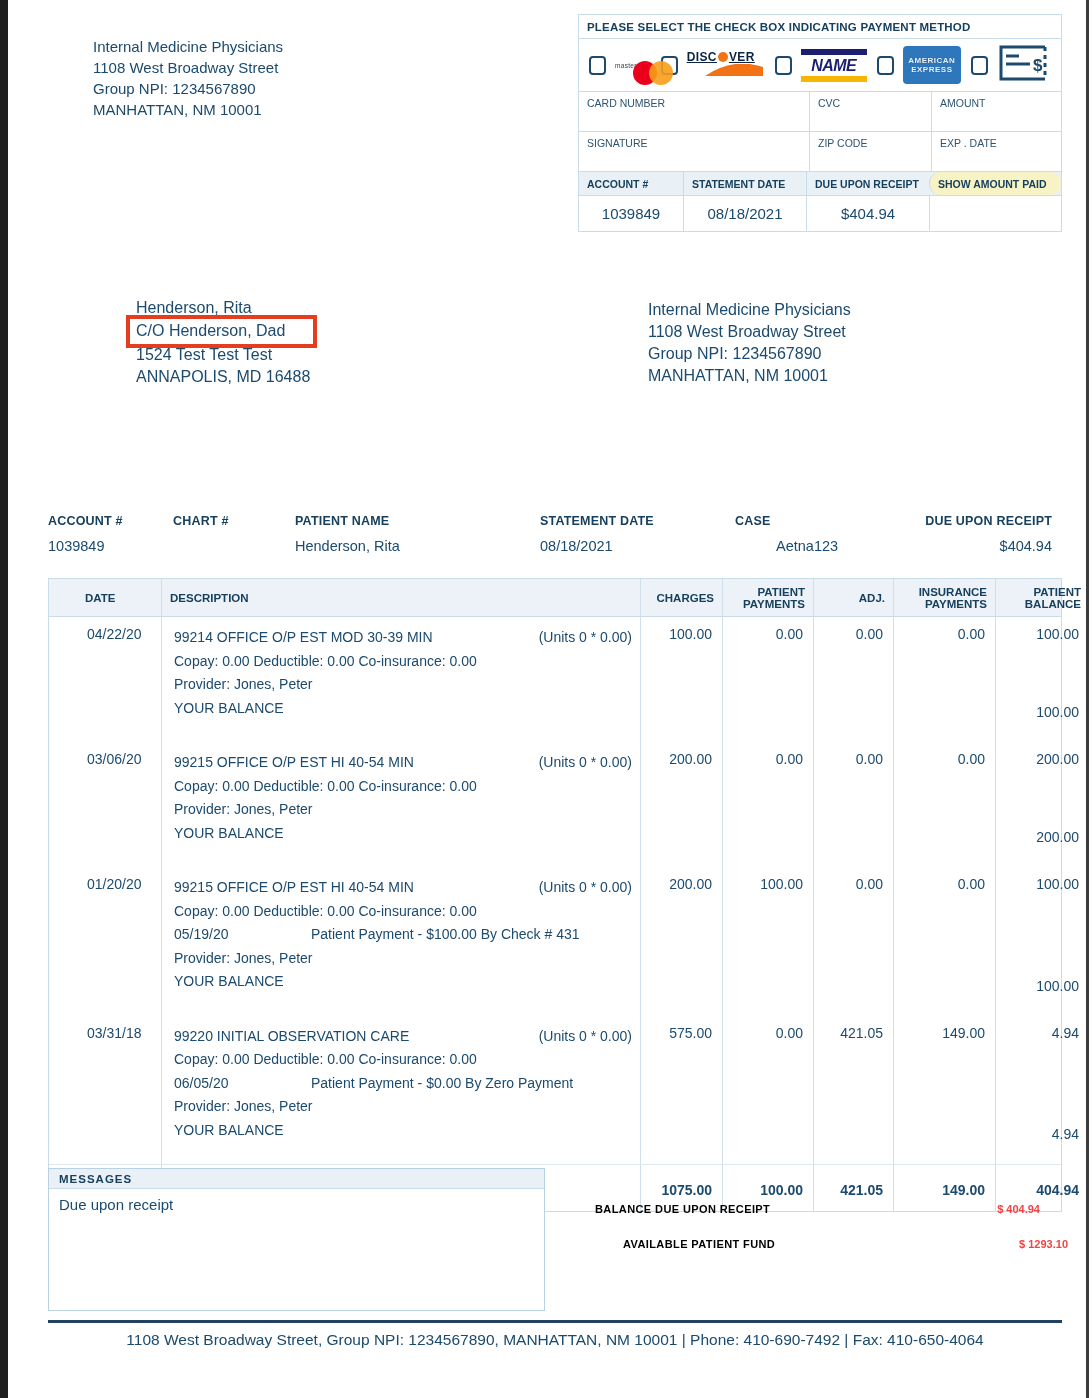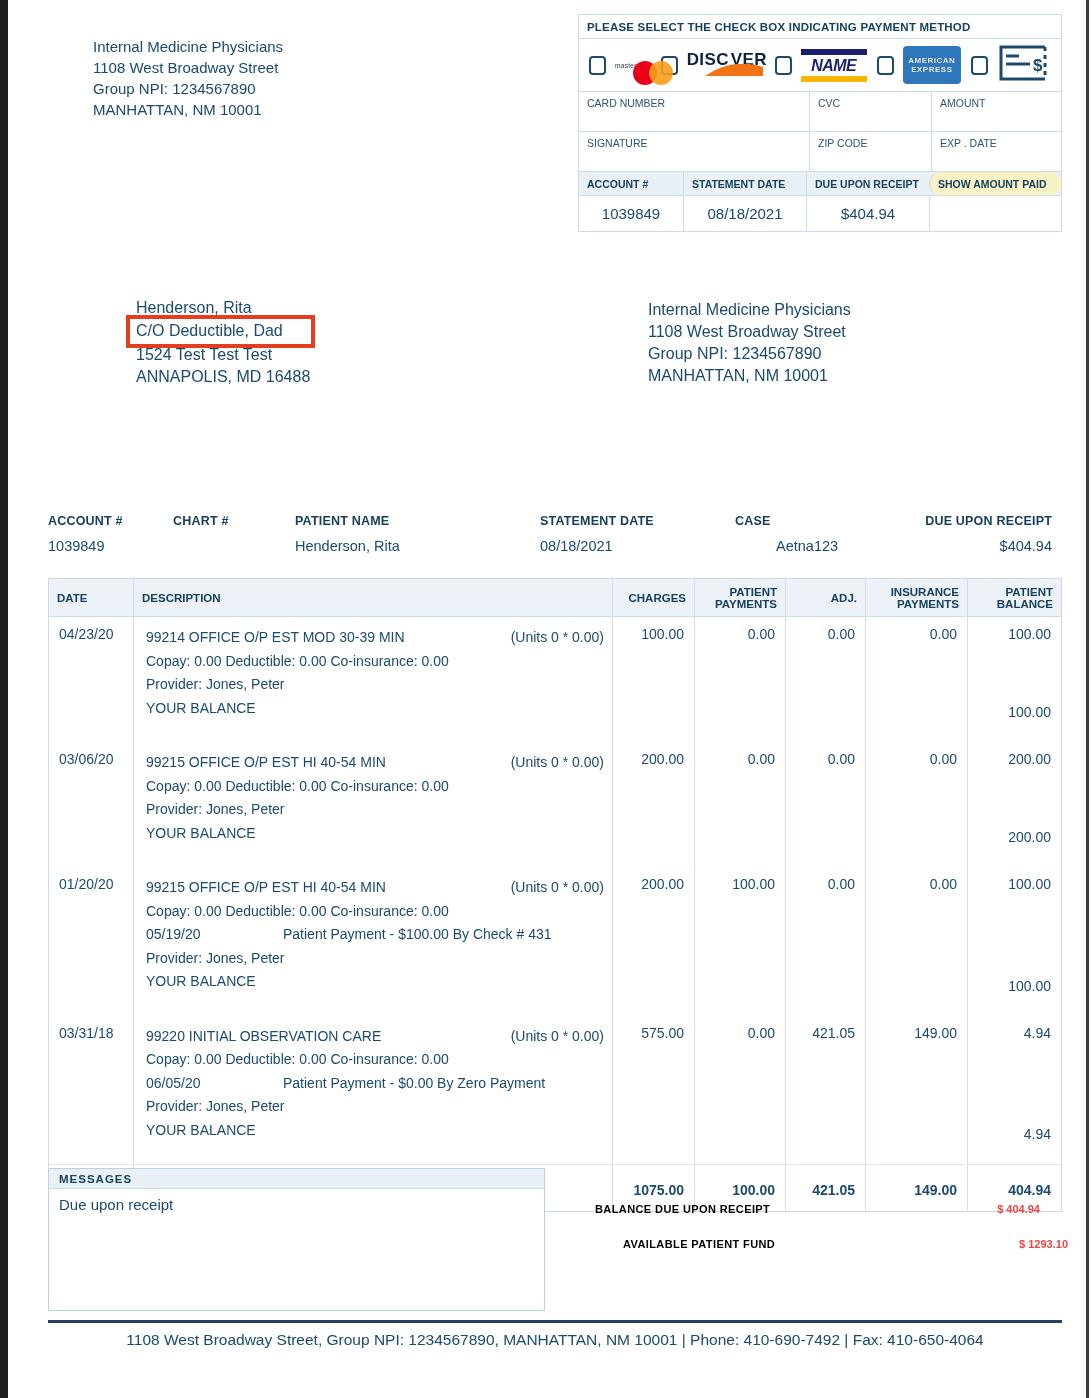--- a/index.html
+++ b/index.html
@@ -22,21 +22,21 @@
   #pm-logos { display:flex; align-items:center; justify-content:space-between;
     padding:8px 10px; height:53px; border-bottom:1px solid #c9dcea; }
   .pm-cell { display:flex; align-items:center; gap:9px; }
   .pm-check { width:17px; height:19px; border:2px solid #1b4a6e; border-radius:4px; background:#fff; }
   .mc-wrap { text-align:center; }
   .mc-circles { position:relative; width:40px; height:24px; margin:0 auto; }
   .mc-circles .red { position:absolute; left:0; top:0; width:24px; height:24px; border-radius:50%; background:#eb001b; }
   .mc-circles .org { position:absolute; left:16px; top:0; width:24px; height:24px; border-radius:50%; background:#f79e1b; opacity:.9; }
   .mc-caption { font-size:6.5px; color:#2b3b4e; margin-top:1px; letter-spacing:.3px; }
   .disc-wrap { position:relative; width:78px; height:30px; }
-  .disc-text { font-size:17px; font-weight:bold; color:#0b2340; letter-spacing:.4px; display:flex; align-items:center; }
+  .disc-text { font-size:12px; font-weight:bold; color:#0b2340; letter-spacing:.4px; display:flex; align-items:center;text-decoration:underline; }
   .disc-dot { display:inline-block; width:10px; height:10px; border-radius:50%; background:#f47216; margin:0 1px; }
   .disc-swoosh { position:absolute; left:14px; top:14px; }
   .visa-wrap { width:66px; text-align:center; }
   .visa-bar-top { height:6px; background:#1a1f71; }
   .visa-text { font-size:16px; font-weight:900; font-style:italic; color:#1a1f71; letter-spacing:-.5px; line-height:21px; }
   .visa-bar-bot { height:6px; background:#f7b600; }
   .amex-wrap { width:58px; height:38px; background:#2e77bc; border-radius:4px; display:flex;
     flex-direction:column; align-items:center; justify-content:center; }
   .amex-line { font-size:8px; font-weight:bold; color:#eaf2fb; letter-spacing:.5px;
     text-shadow:0 0 1px #1a4f86; line-height:9px; }
@@ -59,21 +59,21 @@
     margin:-4px 0 -4px -10px; }
   #remit-block { left:648px; top:299px; font-size:16px; line-height:22px; }
 
   
   #stmt-info { left:48px; top:514px; width:1004px; height:48px; }
   #stmt-info .h { position:absolute; top:0; font-size:12.5px; font-weight:bold; color:#17405e; letter-spacing:.2px; }
   #stmt-info .v { position:absolute; top:24px; font-size:14.5px; color:#1b4a6e; }
 
   
   #charges-table { left:48px; top:578px; width:1014px; border:1px solid #c9dcea; background:#fff; }
-  .grid7 { display:grid; grid-template-columns:84px 479px 82px 91px 80px 102px 94px; }
+  .grid7 { display:grid; grid-template-columns:84px 479px 82px 91px 80px 102px 94px;padding-left:28px; }
   #charges-head { background:#ecf2f7; border-bottom:1px solid #c9dcea; }
   #charges-head .hc { padding:6px 8px; font-size:11.5px; font-weight:bold; color:#17405e;
     display:flex; align-items:center; min-height:37px; }
   #charges-head .hc + .hc { border-left:1px solid #cfe0ea; }
   #charges-head .hc.num { justify-content:flex-end; text-align:right; }
   .tgroup .c { border-left:1px solid #cfe0ea; font-size:14px; }
   .tgroup .c:first-child { border-left:none; }
   .tgroup .date { padding:9px 0 0 10px; }
   .tgroup .desc { padding:9px 8px 22px 12px; }
   .dline { line-height:23.5px; white-space:nowrap; }
@@ -192,21 +192,21 @@
     <div class="pm-sumvals">
       <div class="sw-1">1039849</div>
       <div class="sw-2">08/18/2021</div>
       <div class="sw-3">$404.94</div>
       <div class="sw-4"></div>
     </div>
   </div>
 
   <div id="patient-block" class="abs">
     <div>Henderson, Rita</div>
-    <div><span class="boxed">C/O Deductible, Dad</span></div>
+    <div><span class="boxed">C/O Henderson, Dad</span></div>
     <div>1524 Test Test Test</div>
     <div>ANNAPOLIS, MD 16488</div>
   </div>
 
   <div id="remit-block" class="abs">
     <div>Internal Medicine Physicians</div>
     <div>1108 West Broadway Street</div>
     <div>Group NPI: 1234567890</div>
     <div>MANHATTAN, NM 10001</div>
   </div>
@@ -232,21 +232,21 @@
       <div class="hc">DESCRIPTION</div>
       <div class="hc num">CHARGES</div>
       <div class="hc num">PATIENT PAYMENTS</div>
       <div class="hc num">ADJ.</div>
       <div class="hc num">INSURANCE PAYMENTS</div>
       <div class="hc num">PATIENT BALANCE</div>
     </div>
 
     <div>
   <div class="tgroup grid7">
-    <div class="c date">04/23/20</div>
+    <div class="c date">04/22/20</div>
     <div class="c desc">
       <div class="dline main">
         <span>99214 OFFICE O/P EST MOD 30-39 MIN</span>
         <span>(Units 0 * 0.00)</span>
       </div>
       <div class="dline">Copay: 0.00  Deductible: 0.00 Co-insurance: 0.00</div>
 
       <div class="dline">Provider: Jones, Peter</div>
       <div class="dline">YOUR BALANCE</div>
     </div>

